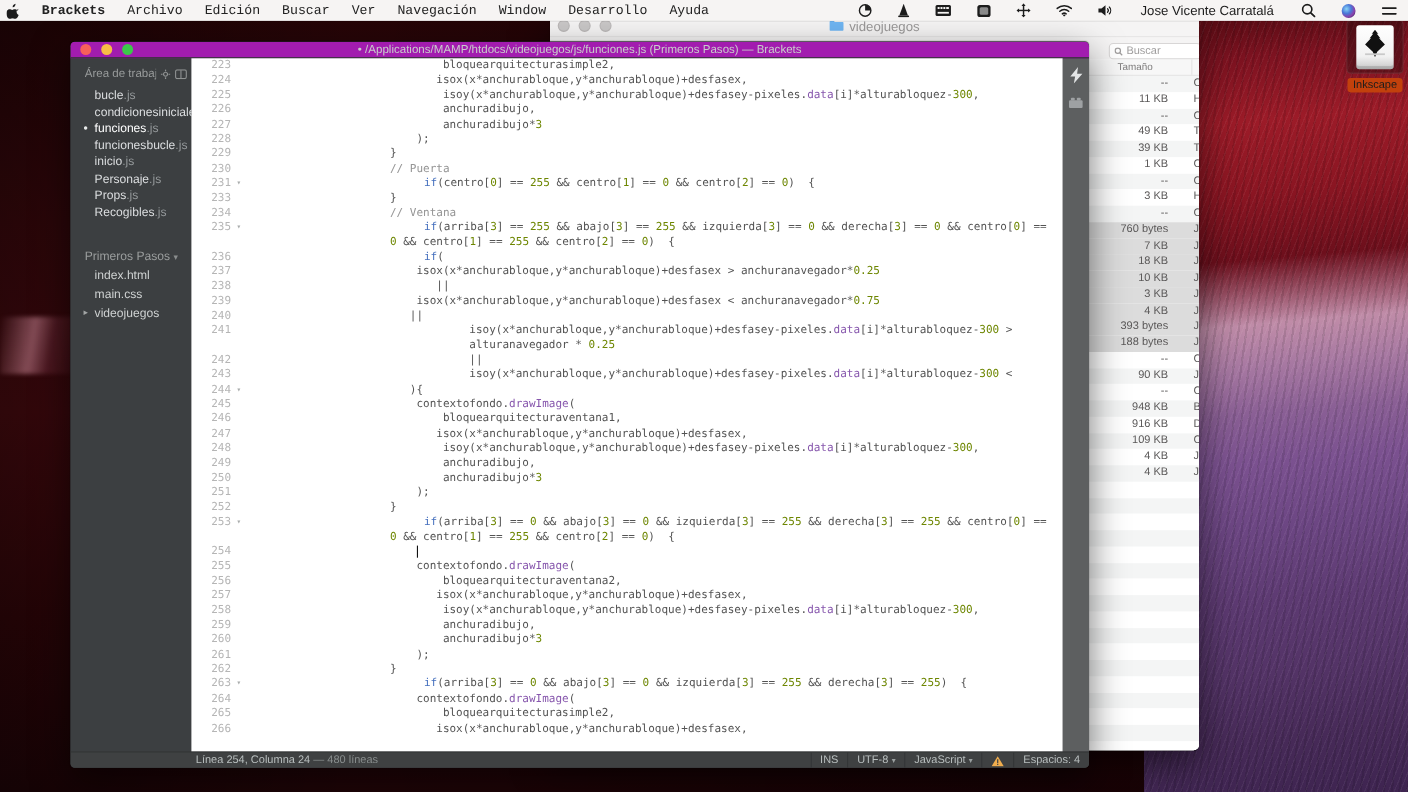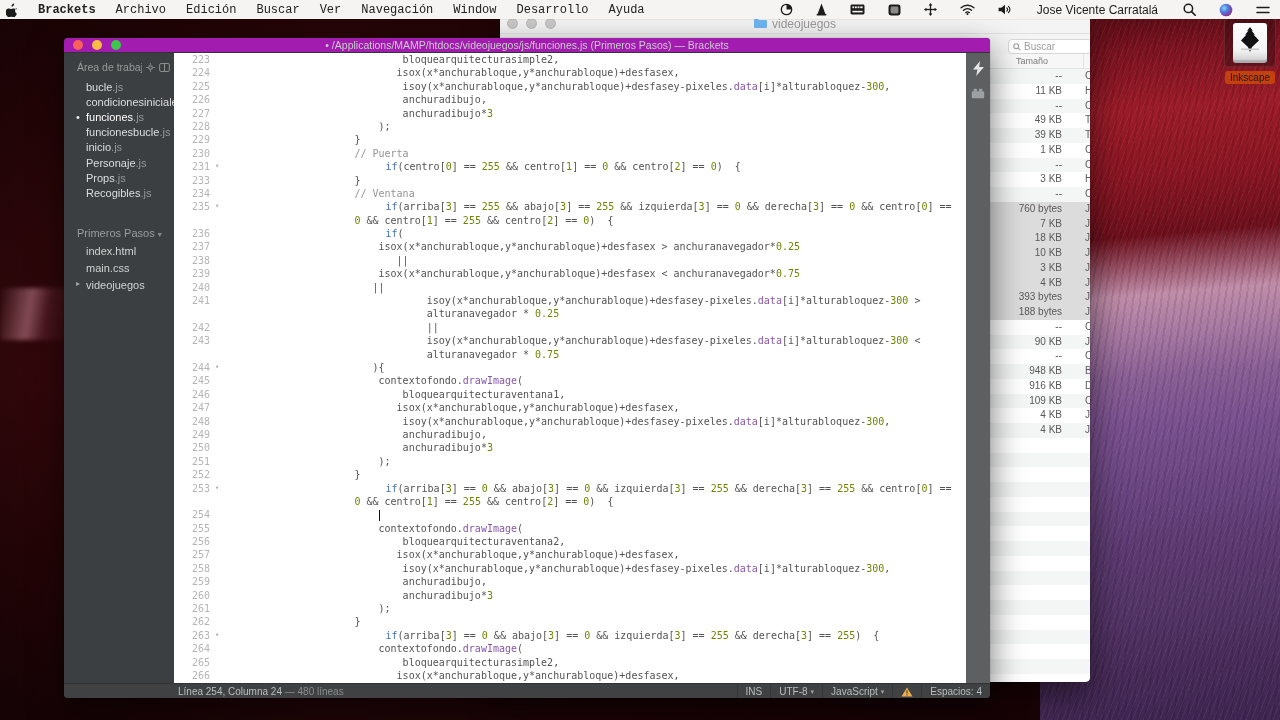--- a/index.html
+++ b/index.html
@@ -340,21 +340,20 @@
             <div class="crow"><span class="gut"></span><span class="fold"></span><span class="ct">                      <span class="num">0</span> &amp;&amp; centro[<span class="num">1</span>] == <span class="num">255</span> &amp;&amp; centro[<span class="num">2</span>] == <span class="num">0</span>)  {</span></div>
             <div class="crow"><span class="gut">236</span><span class="fold"></span><span class="ct">                      <span class="kw">if</span>(</span></div>
             <div class="crow"><span class="gut">237</span><span class="fold"></span><span class="ct">                          isox(x*anchurabloque,y*anchurabloque)+desfasex &gt; anchuranavegador*<span class="num">0.25</span></span></div>
             <div class="crow"><span class="gut">238</span><span class="fold"></span><span class="ct">                             ||</span></div>
             <div class="crow"><span class="gut">239</span><span class="fold"></span><span class="ct">                          isox(x*anchurabloque,y*anchurabloque)+desfasex &lt; anchuranavegador*<span class="num">0.75</span></span></div>
             <div class="crow"><span class="gut">240</span><span class="fold"></span><span class="ct">                         ||</span></div>
             <div class="crow"><span class="gut">241</span><span class="fold"></span><span class="ct">                                  isoy(x*anchurabloque,y*anchurabloque)+desfasey-pixeles.<span class="prop">data</span>[i]*alturabloquez-<span class="num">300</span> &gt;</span></div>
             <div class="crow"><span class="gut"></span><span class="fold"></span><span class="ct">                                  alturanavegador * <span class="num">0.25</span></span></div>
             <div class="crow"><span class="gut">242</span><span class="fold"></span><span class="ct">                                  ||</span></div>
             <div class="crow"><span class="gut">243</span><span class="fold"></span><span class="ct">                                  isoy(x*anchurabloque,y*anchurabloque)+desfasey-pixeles.<span class="prop">data</span>[i]*alturabloquez-<span class="num">300</span> &lt;</span></div>
-            <div class="crow"><span class="gut"></span><span class="fold"></span><span class="ct">                                  alturanavegador * <span class="num">0.75</span></span></div>
             <div class="crow"><span class="gut">244</span><span class="fold">▾</span><span class="ct">                         ){</span></div>
             <div class="crow"><span class="gut">245</span><span class="fold"></span><span class="ct">                          contextofondo.<span class="prop">drawImage</span>(</span></div>
             <div class="crow"><span class="gut">246</span><span class="fold"></span><span class="ct">                              bloquearquitecturaventana1,</span></div>
             <div class="crow"><span class="gut">247</span><span class="fold"></span><span class="ct">                             isox(x*anchurabloque,y*anchurabloque)+desfasex,</span></div>
             <div class="crow"><span class="gut">248</span><span class="fold"></span><span class="ct">                              isoy(x*anchurabloque,y*anchurabloque)+desfasey-pixeles.<span class="prop">data</span>[i]*alturabloquez-<span class="num">300</span>,</span></div>
             <div class="crow"><span class="gut">249</span><span class="fold"></span><span class="ct">                              anchuradibujo,</span></div>
             <div class="crow"><span class="gut">250</span><span class="fold"></span><span class="ct">                              anchuradibujo*<span class="num">3</span></span></div>
             <div class="crow"><span class="gut">251</span><span class="fold"></span><span class="ct">                          );</span></div>
             <div class="crow"><span class="gut">252</span><span class="fold"></span><span class="ct">                      }</span></div>
             <div class="crow"><span class="gut">253</span><span class="fold">▾</span><span class="ct">                      <span class="kw">if</span>(arriba[<span class="num">3</span>] == <span class="num">0</span> &amp;&amp; abajo[<span class="num">3</span>] == <span class="num">0</span> &amp;&amp; izquierda[<span class="num">3</span>] == <span class="num">255</span> &amp;&amp; derecha[<span class="num">3</span>] == <span class="num">255</span> &amp;&amp; centro[<span class="num">0</span>] ==</span></div>

